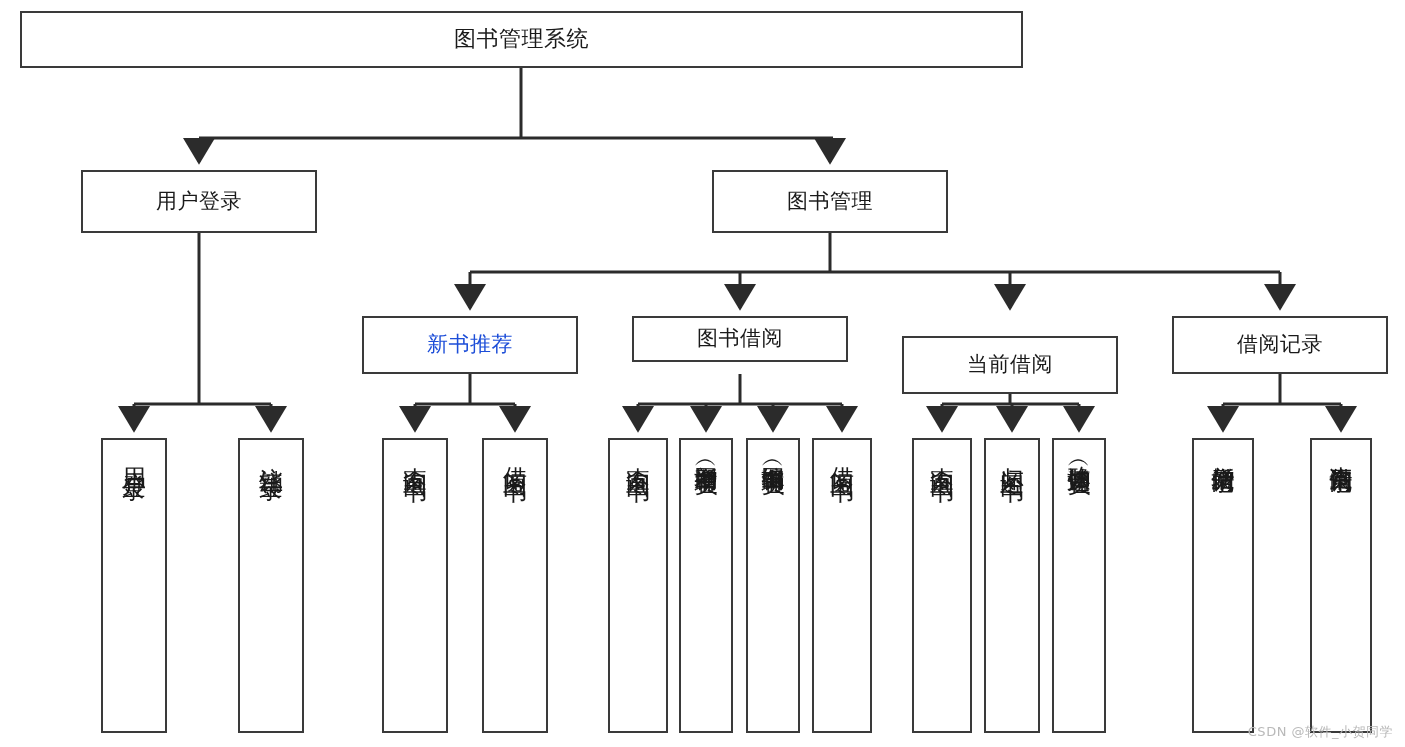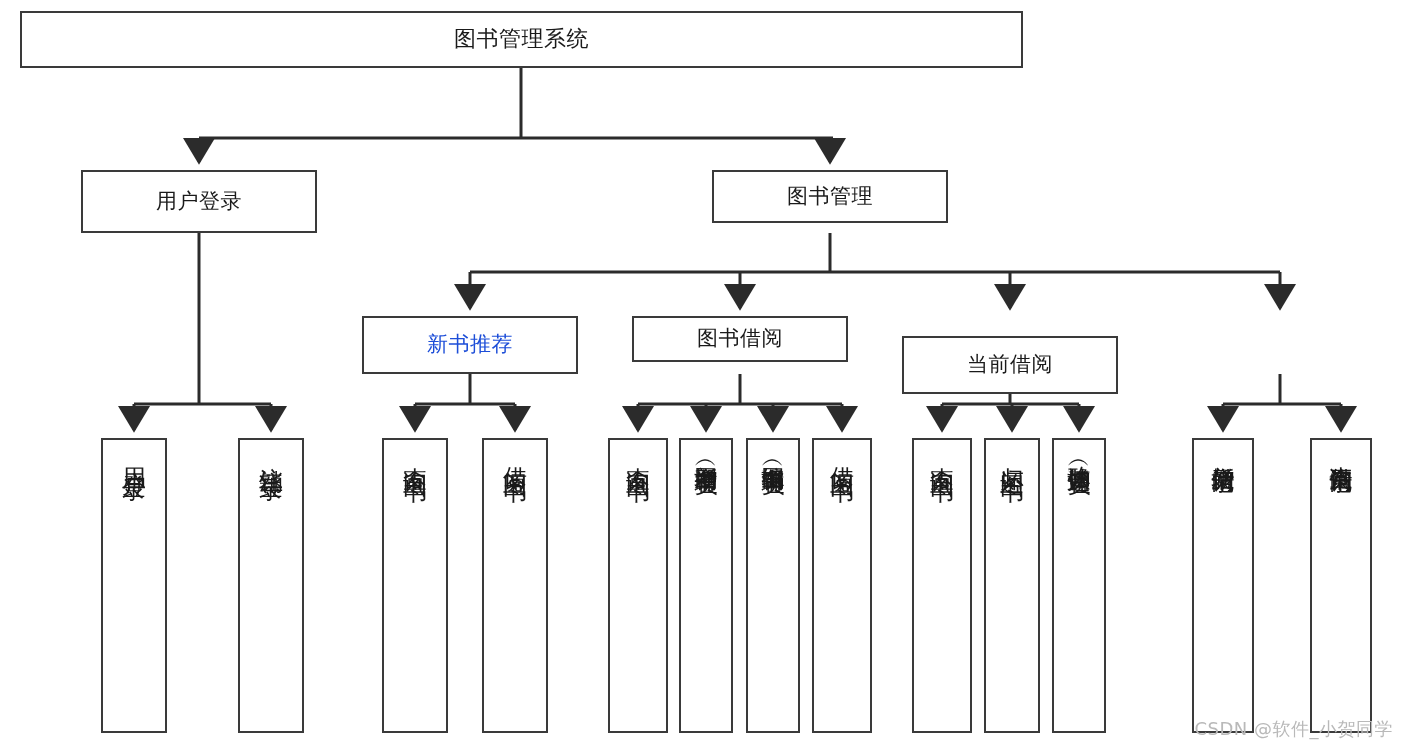--- a/index.html
+++ b/index.html
@@ -61,21 +61,21 @@
     white-space: nowrap;
   }
   .node.v.tall .lbl {
     font-size: 23px;
     letter-spacing: 1px;
   }
   .watermark {
     position: absolute;
     right: 12px;
     bottom: 6px;
-    font-size: 18px;
+    font-size: 13px;
     color: #b9b9b9;
     white-space: nowrap;
     letter-spacing: 0.5px;
     text-align: right;
   }
 </style>
 </head>
 <body>
 
 <div id="canvas" style="background: rgb(255, 255, 255);">
@@ -130,33 +130,36 @@
     </g>
   </svg>
 
   <div class="node h root" style="left: 20px; top: 11px; width: 1003px; height: 57px; border-color: rgb(58, 58, 58); background: rgb(255, 255, 255); color: rgb(26, 26, 26); font-family: Liberation Serif, serif;">
     <span class="lbl">图书管理系统</span>
   </div>
 
   <div class="node h" style="left: 81px; top: 170px; width: 236px; height: 63px; border-color: rgb(58, 58, 58); background: rgb(255, 255, 255); color: rgb(26, 26, 26);">
     <span class="lbl">用户登录</span>
   </div>
-  <div class="node h" style="left: 712px; top: 170px; width: 236px; height: 53px; border-color: rgb(58, 58, 58); background: rgb(255, 255, 255); color: rgb(26, 26, 26);">
+  <div class="node h" style="left: 712px; top: 170px; width: 236px; height: 63px; border-color: rgb(58, 58, 58); background: rgb(255, 255, 255); color: rgb(26, 26, 26);">
     <span class="lbl">图书管理</span>
   </div>
 
   <div class="node h" style="left: 362px; top: 316px; width: 216px; height: 58px; border-color: rgb(58, 58, 58); background: rgb(255, 255, 255); color: #1d4ed8;">
     <span class="lbl">新书推荐</span>
   </div>
   <div class="node h" style="left: 632px; top: 316px; width: 216px; height: 46px; border-color: rgb(58, 58, 58); background: rgb(255, 255, 255); color: rgb(26, 26, 26);">
     <span class="lbl">图书借阅</span>
   </div>
   <div class="node h" style="left: 902px; top: 316px; width: 216px; height: 58px; border-color: rgb(58, 58, 58); background: rgb(255, 255, 255); color: rgb(26, 26, 26); margin-top: 20px;">
     <span class="lbl">当前借阅</span>
   </div>
+  <div class="node h" style="left: 1172px; top: 316px; width: 216px; height: 58px; border-color: rgb(58, 58, 58); background: rgb(255, 255, 255); color: rgb(26, 26, 26);">
+    <span class="lbl">借阅记录</span>
+  </div>
 
   <div class="node v" style="left: 101px; top: 438px; width: 66px; height: 295px; border-color: rgb(58, 58, 58); background: rgb(255, 255, 255); color: rgb(26, 26, 26);">
     <span class="lbl">用户登录</span>
   </div>
   <div class="node v" style="left: 238px; top: 438px; width: 66px; height: 295px; border-color: rgb(58, 58, 58); background: rgb(255, 255, 255); color: rgb(26, 26, 26);">
     <span class="lbl">注销登录</span>
   </div>
   <div class="node v" style="left: 382px; top: 438px; width: 66px; height: 295px; border-color: rgb(58, 58, 58); background: rgb(255, 255, 255); color: rgb(26, 26, 26);">
     <span class="lbl">查询图书</span>
   </div>

